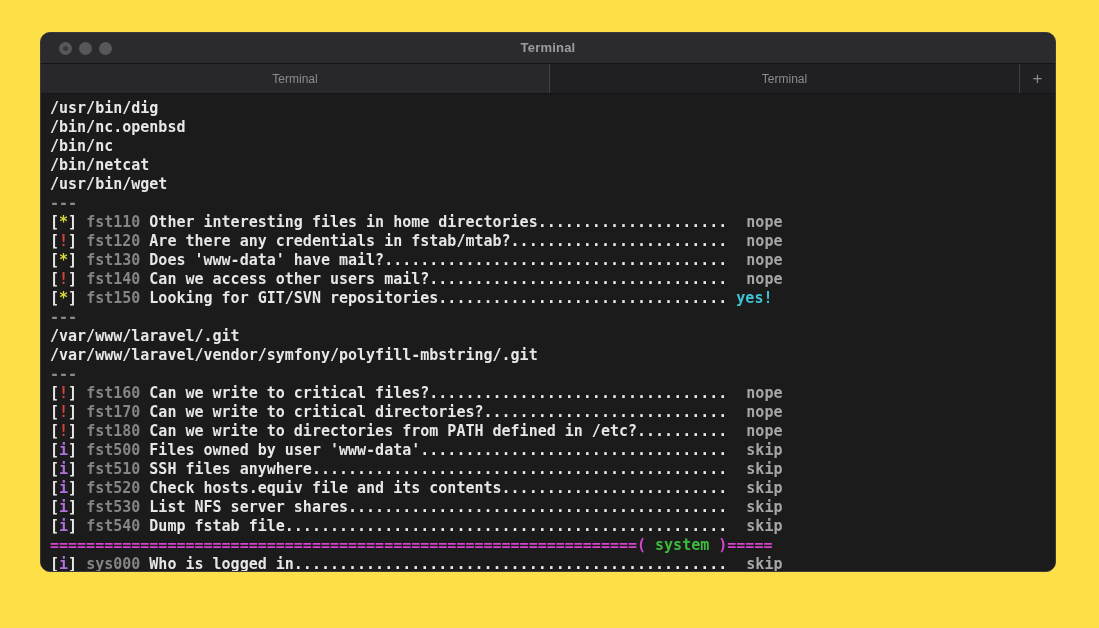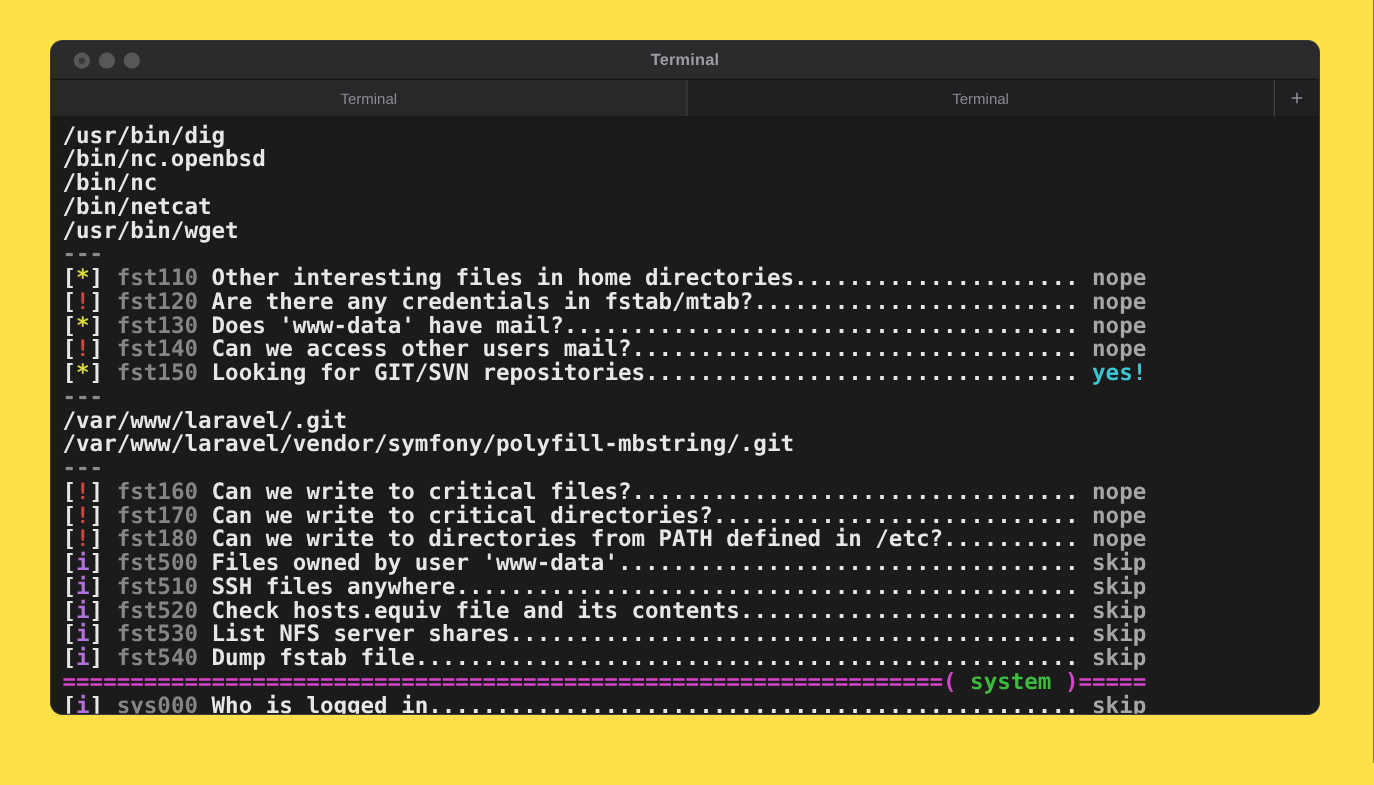--- a/index.html
+++ b/index.html
@@ -19,27 +19,27 @@
   .tabbar{display:flex;height:29px;background:var(--tab-inactive);border-bottom:1px solid var(--hairline);}
   .tab{display:flex;align-items:center;justify-content:center;font-size:12px;color:var(--tab-text);box-sizing:border-box;}
   .tab.t1{width:508px;background:var(--tab-active);}
   .tab.t2{flex:1;background:var(--tab-inactive);border-left:1px solid var(--tab-divider);}
   .newtab{width:35px;display:flex;align-items:center;justify-content:center;background:var(--tab-inactive);
           border-left:1px solid var(--tab-divider);color:var(--tab-text);font-size:17px;font-weight:300;cursor:default;}
   
   .term{
     height:481px;box-sizing:border-box;padding:5px 6px 0 9px;background:var(--term-bg);
     font-family:"DejaVu Sans Mono","Liberation Mono",monospace;
-    font-size:18px;font-weight:bold;line-height:19px;white-space:pre;color:var(--white);
+    font-size:15px;font-weight:bold;line-height:19px;white-space:pre;color:var(--white);
   }
   .line{height:19px;}
   .w{color:var(--white);}
   .dim{color:var(--dim);}
   .code{color:var(--code-gray);}
-  .res{color:var(--result-gray);}
+  .res{color:var(--result-gray);margin-left:10px;}
   .y{color:var(--yellow);}
   .r{color:var(--red);}
   .p{color:var(--purple);}
   .c{color:var(--cyan);}
   .m{color:var(--magenta);}
   .g{color:var(--green);margin-top:44px;}
 </style>
 </head>
 <body>
 

